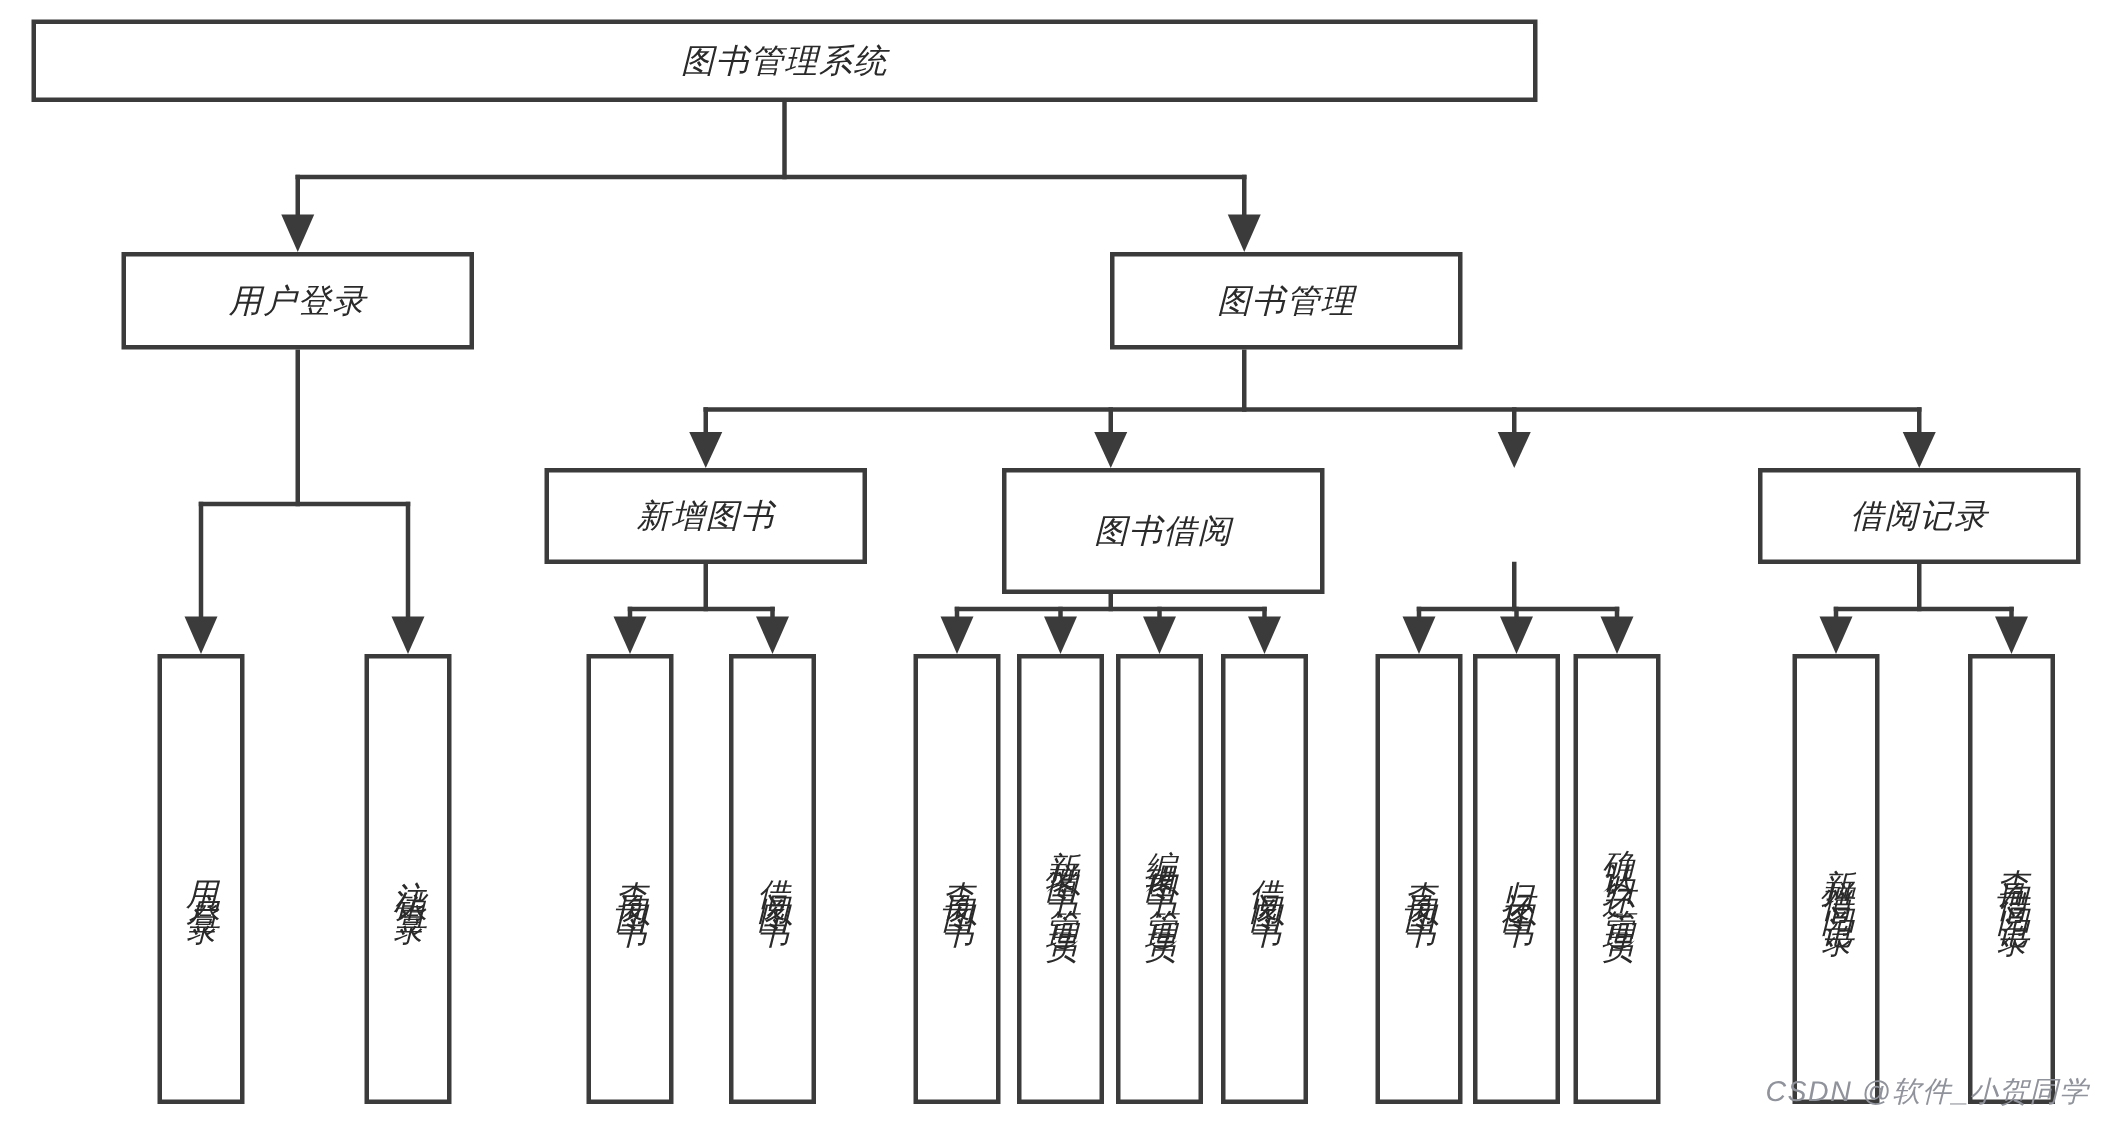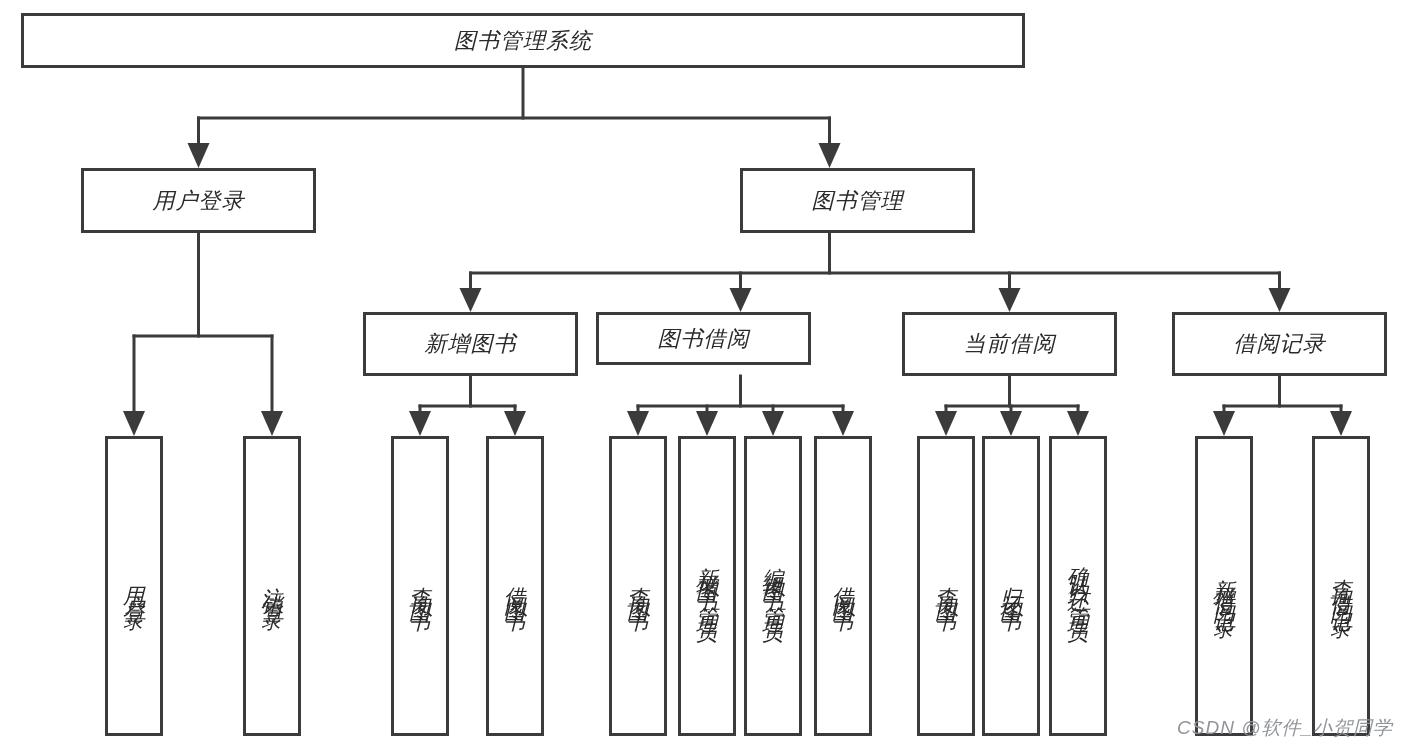--- a/index.html
+++ b/index.html
@@ -129,22 +129,21 @@
       <polygon points="1330,411 1352,411 1341,436"></polygon>
     </g>
   </svg>
 
   <div class="box h" style="left:21px; top:13px; width:1004px; height:55px;">图书管理系统</div>
 
   <div class="box h" style="left:81px; top:168px; width:235px; height:65px;">用户登录</div>
   <div class="box h" style="left:712px; top:168px; width:235px; height:65px;margin-left:28px;">图书管理</div>
 
   <div class="box h" style="left:363px; top:312px; width:215px; height:64px;">新增图书</div>
-  <div class="box h" style="left:596px; top:312px; width:215px; height:53px;">图书借阅</div>
-  <div class="box h" style="left:902px; top:312px; width:215px; height:64px;">当前借阅</div>
+  <div class="box h" style="left:668px; top:312px; width:215px; height:84px;">图书借阅</div>
   <div class="box h" style="left:1172px; top:312px; width:215px; height:64px;">借阅记录</div>
 
   <div class="box v" style="left:105px;">用户登录</div>
   <div class="box v" style="left:243px;">注销登录</div>
 
   <div class="box v" style="left:391px;">查询图书</div>
   <div class="box v" style="left:486px;">借阅图书</div>
 
   <div class="box v" style="left:609px;">查询图书</div>
   <div class="box v" style="left:678px;">新增图书（管理员）</div>

